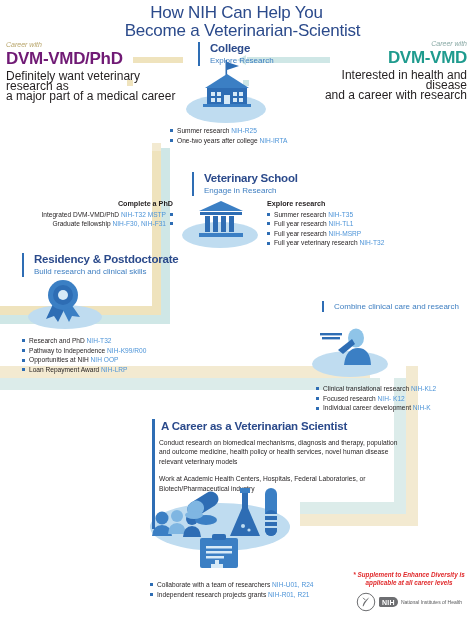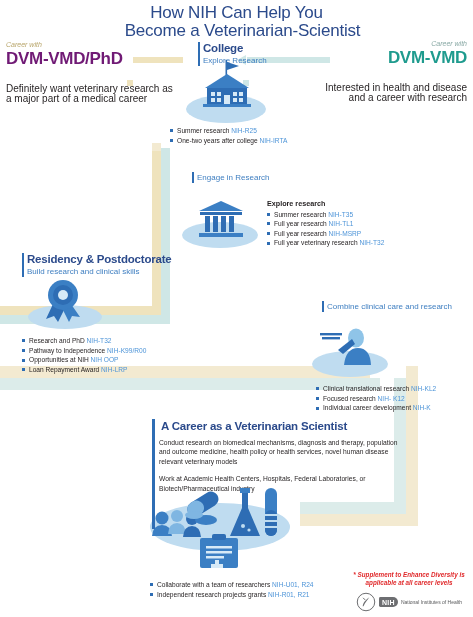--- a/index.html
+++ b/index.html
@@ -30,36 +30,36 @@
   .title .l2 { display: block; margin-left: 12px; }
 
   
   .corner { position: absolute; width: 170px; }
   .corner .eyebrow {
     font-style: italic; font-size: 7px; color: #7e7a70; line-height: 9px;
   }
   .corner .big {
     font-size: 17px; font-weight: bold; line-height: 19px; letter-spacing: -0.3px;
   }
-  .corner .desc { font-size: 10px; line-height: 10px; color: #231f20; margin-top: 16px; }
+  .corner .desc { font-size: 12px; line-height: 10px; color: #231f20; margin-top: 3px; }
   #corner-left { top: 40px; left: 6px; text-align: left; }
   #corner-left .big { color: #701a75; }
   #corner-left .eyebrow { color: #b8a56a; }
   #corner-right { top: 39px; right: 6px; text-align: right; }
   #corner-right .big { color: #1f9b8e; }
   #corner-right .eyebrow { color: #89a9a5; }
 
   
   .dots { position: absolute; display: flex; gap: 5px; align-items: center; }
   .dots i { display: block; width: 6px; height: 6px; }
   .dots.gold i { background: #efe3bd; }
   .dots.teal i { background: #cfe7e6; }
 
   
-  .stage-head { position: absolute; padding-left: 3px; border-left: 2.5px solid #2e6db4; }
+  .stage-head { position: absolute; padding-left: 10px; border-left: 2.5px solid #2e6db4; }
   .stage-head .h { font-size: 11.5px; font-weight: bold; color: #2b4a8b; line-height: 13px; letter-spacing: -0.2px; }
   .stage-head .s { font-size: 8px; color: #3f7fc1; line-height: 11px; }
 
   
   ul.b { list-style: none; }
   ul.b li {
     font-size: 6.6px; line-height: 9.6px; color: #231f20;
     position: relative; padding-left: 7px; white-space: nowrap;
   }
   ul.b li::before {
@@ -201,34 +201,46 @@
   <ul class="b" style="position:absolute; left:170px; top:126px;">
     <li>
       <span>Summer research </span><span class="code">NIH-R25</span>
     </li>
     <li>
       <span>One-two years after college </span><span class="code">NIH-IRTA</span>
     </li>
   </ul>
 
   <div class="stage-head" style="left:192px; top:172px;">
+    <div class="h">Veterinary School</div>
     <div class="s">Engage in Research</div>
   </div>
 
   <div class="ellipse" style="left:182px; top:222px; width:76px; height:26px;"></div>
   <svg class="ill" style="left:196px; top:201px;" width="50" height="40" viewBox="0 0 50 40">
     <polygon points="25,0 3,10 47,10" fill="#3b7fc4"></polygon>
     <rect x="4" y="11" width="42" height="3" fill="#2e6db4"></rect>
     <rect x="9" y="15" width="5" height="16" fill="#2e6db4"></rect>
     <rect x="17" y="15" width="5" height="16" fill="#2e6db4"></rect>
     <rect x="25" y="15" width="5" height="16" fill="#2e6db4"></rect>
     <rect x="33" y="15" width="5" height="16" fill="#2e6db4"></rect>
     <rect x="3" y="32" width="44" height="4" fill="#3b7fc4"></rect>
   </svg>
 
+  <div style="position:absolute; right:300px; top:199px; width:140px;">
+    <div class="list-head" style="text-align:right;">Complete a PhD</div>
+    <ul class="b right-align">
+      <li>
+        <span>Integrated DVM-VMD/PhD </span><span class="code">NIH-T32 MSTP</span>
+      </li>
+      <li>
+        <span>Graduate fellowship </span><span class="code">NIH-F30, NIH-F31</span>
+      </li>
+    </ul>
+  </div>
 
   <div style="position:absolute; left:267px; top:199px; width:180px;">
     <div class="list-head">Explore research</div>
     <ul class="b">
       <li>
         <span>Summer research </span><span class="code">NIH-T35</span>
       </li>
       <li>
         <span>Full year research </span><span class="code">NIH-TL1</span>
       </li>

